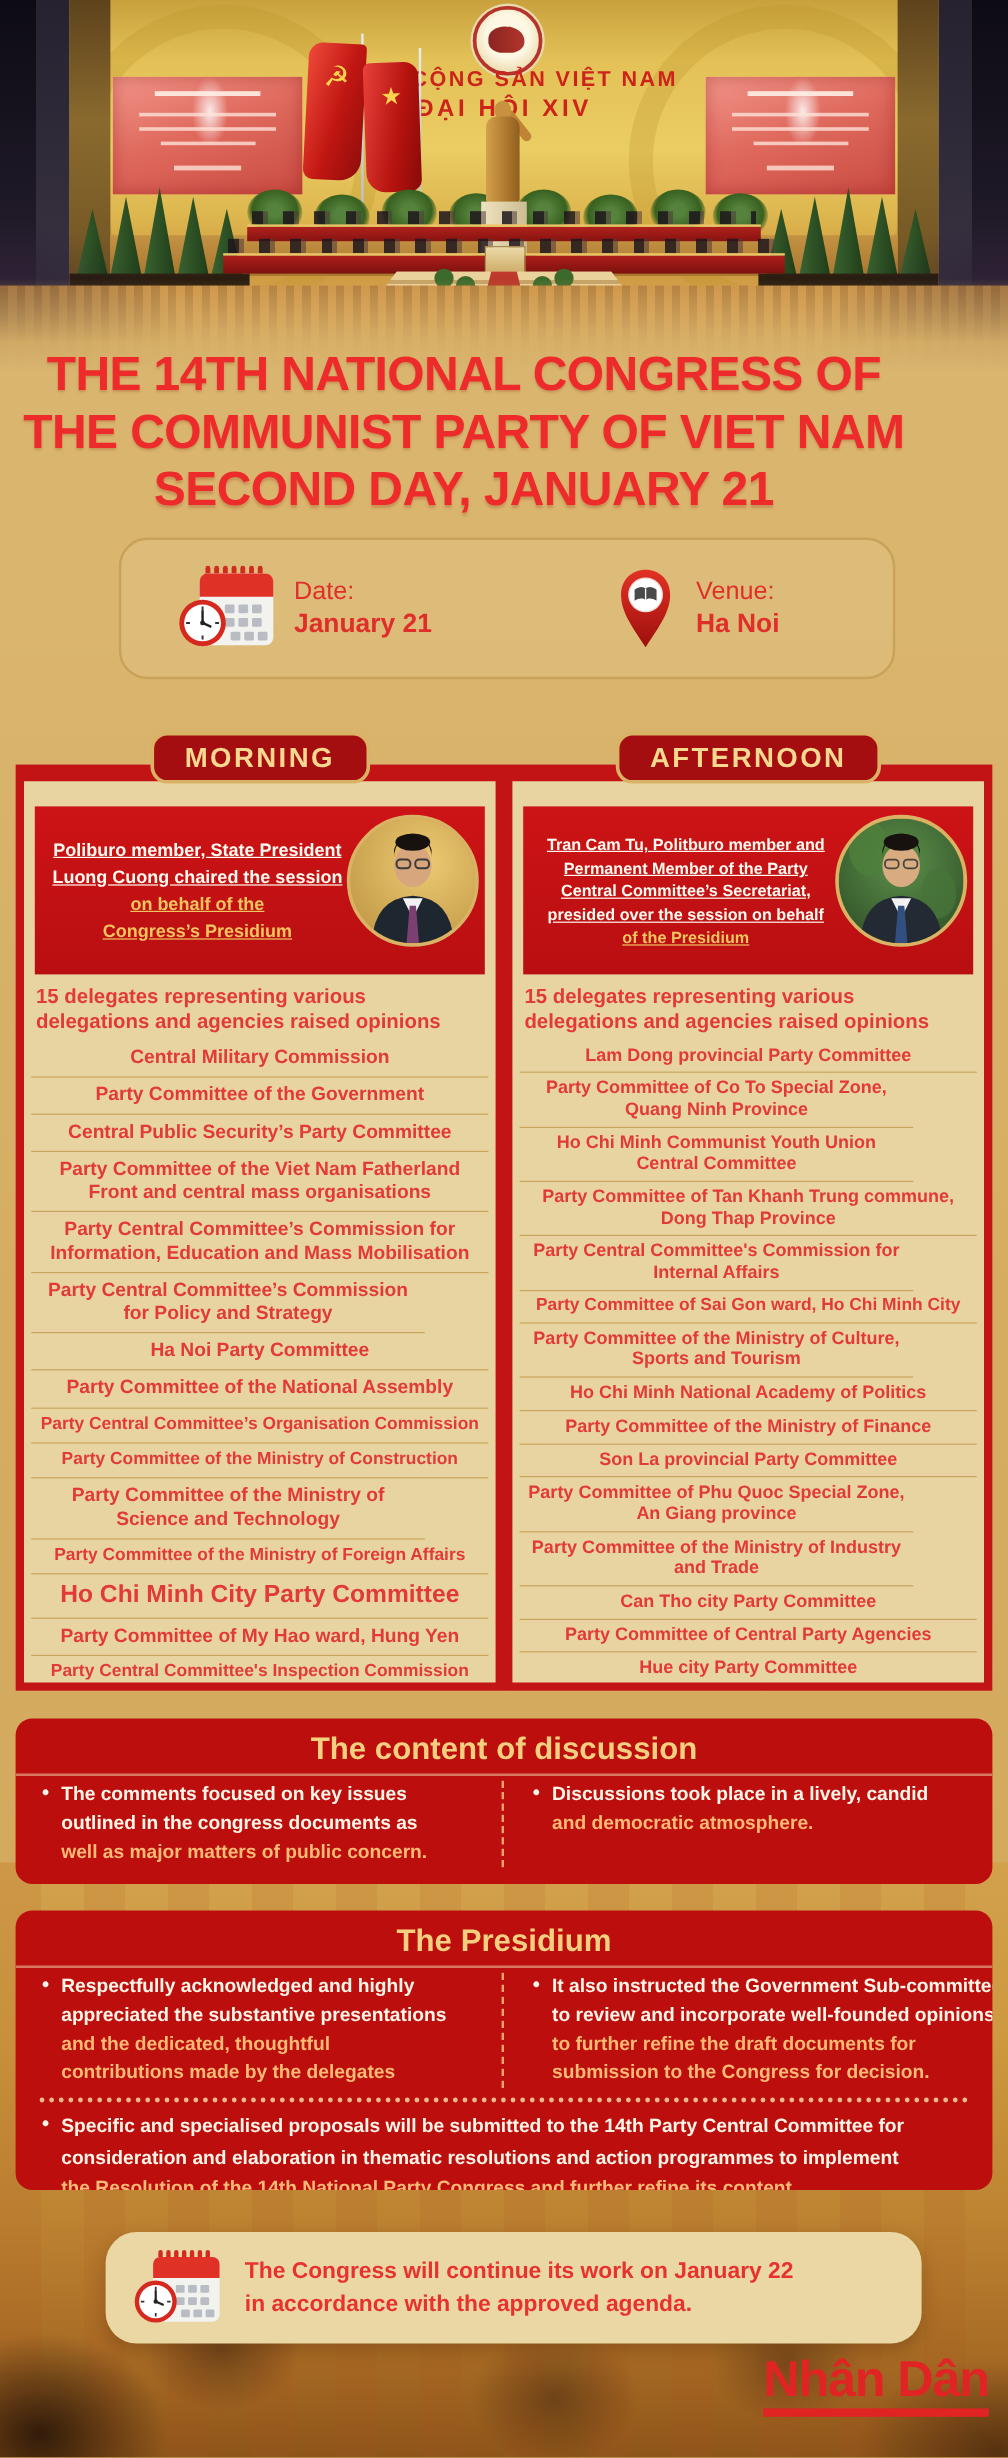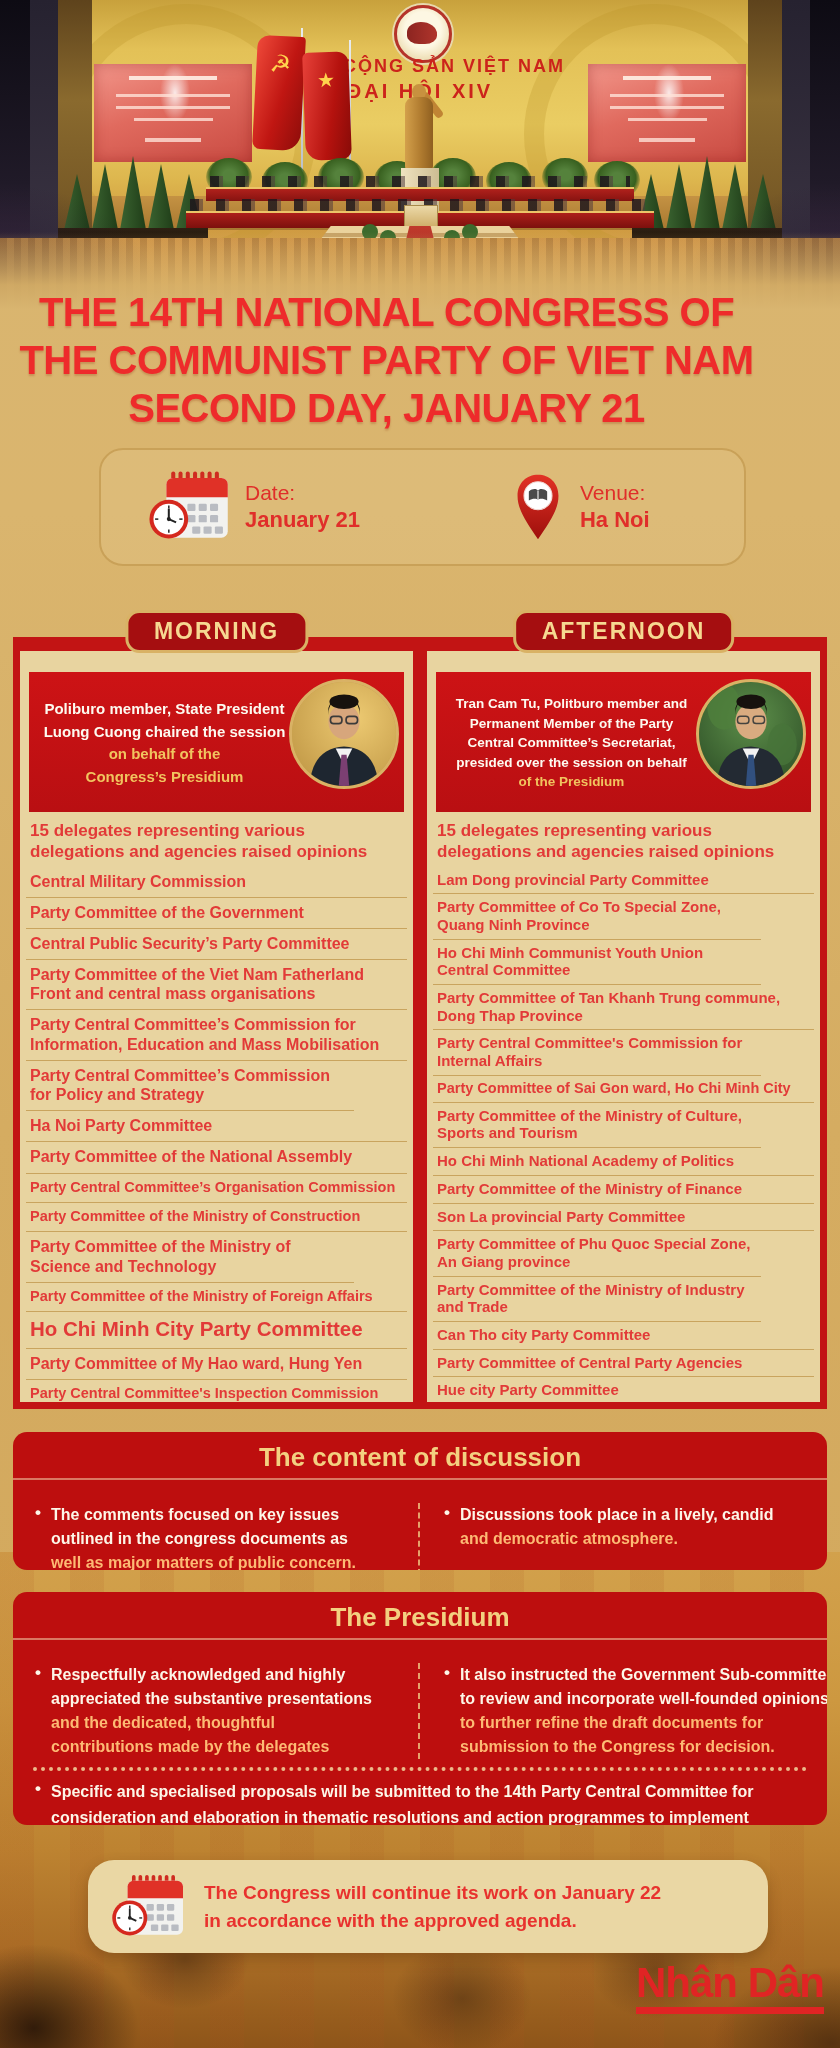--- a/index.html
+++ b/index.html
@@ -91,43 +91,43 @@
   .info-value{color:#e02e2a;font-size:22px;font-weight:bold;margin-top:2px;}
 
   
   .columns{left:13px;top:637px;width:814px;height:772px;display:flex;z-index:3;}
   .panel{flex:1;position:relative;background:#e8d4a0;border:7px solid #c21414;border-top:14px solid #c21414;overflow:visible;}
   .pill{position:absolute;top:-41px;left:50%;transform:translateX(-50%);
     background:#a50e10;border:3px solid #d9b265;border-radius:14px;padding:5px 26px;
     color:#f6d891;font-weight:bold;font-size:23px;letter-spacing:2px;white-space:nowrap;}
   .chair-box{position:relative;margin:21px 9px 0;background:linear-gradient(180deg,#cd1315,#b90f12);
     min-height:118px;padding:12px 112px 10px 8px;display:flex;flex-direction:column;justify-content:center;}
-  .chair-line{color:#fdfaf0;font-weight:bold;text-align:center;white-space:nowrap;}
+  .chair-line{color:#fdfaf0;font-weight:bold;text-align:center;white-space:nowrap;text-decoration:underline;}
   .panel.morning .chair-line{font-size:15px;line-height:1.5;}
   .panel.afternoon .chair-line{font-size:13.5px;line-height:1.45;}
   .chair-line.gold{color:#f1c45f;}
   .portrait{position:absolute;right:5px;top:7px;width:104px;height:104px;border-radius:50%;
     border:3px solid #d9b265;overflow:hidden;background:#caa24a;}
   .portrait svg{display:block;}
   .delegates-note{margin:8px 10px 4px;color:#e23a38;font-weight:bold;font-size:17px;line-height:1.25;}
-  .committee-list{margin:2px 6px 0;}
+  .committee-list{margin:2px 6px 0;text-align:center;}
   .committee-item{color:#e23a38;font-weight:bold;border-bottom:1.5px solid #c9a45e;}
   .panel.morning .committee-item{font-size:16px;line-height:1.2;padding:5px 4px 6px;}
   .panel.afternoon .committee-item{font-size:15px;line-height:1.18;padding:4px 4px 5px;}
   .committee-item:last-child{border-bottom:none;}
   .committee-item.sm{font-size:14.5px !important;}
   .committee-item.lg{font-size:20.5px !important;}
   .committee-item.narrow{max-width:320px;}
 
   
   .redbox{left:13px;width:814px;background:#bd0e0e;border-radius:14px;z-index:3;box-sizing:border-box;
     padding:8px 18px 10px;}
   .redbox-title{color:#f3d080;font-size:26px;font-weight:bold;text-align:center;line-height:34px;}
   .redbox-rule{height:0;border-bottom:2px solid rgba(248,226,184,.5);margin:4px -18px 0;}
-  .rb-cols{display:flex;padding-top:4px;margin-top:19px;}
+  .rb-cols{display:flex;padding-top:4px;}
   .rb-col{width:50%;box-sizing:border-box;}
   .rb-col.left{padding-right:12px;border-right:2px dashed rgba(240,200,130,.8);}
   .rb-col.right{padding-left:20px;}
   .bullet{position:relative;padding-left:20px;}
   .bullet::before{content:"\2022";position:absolute;left:4px;top:0;color:#fdf6e8;font-size:17px;font-weight:bold;}
   .b-line{display:block;color:#fdf6e8;font-weight:bold;font-size:16px;line-height:1.5;white-space:nowrap;}
   .b-line.gold{color:#fdba74;}
   .discussion{top:1432px;height:138px;overflow:hidden;}
   .presidium{top:1592px;height:233px;overflow:hidden;}
   .dotted-rule{height:0;border-top:4px dotted rgba(244,216,160,.85);margin:8px 2px 8px;}

